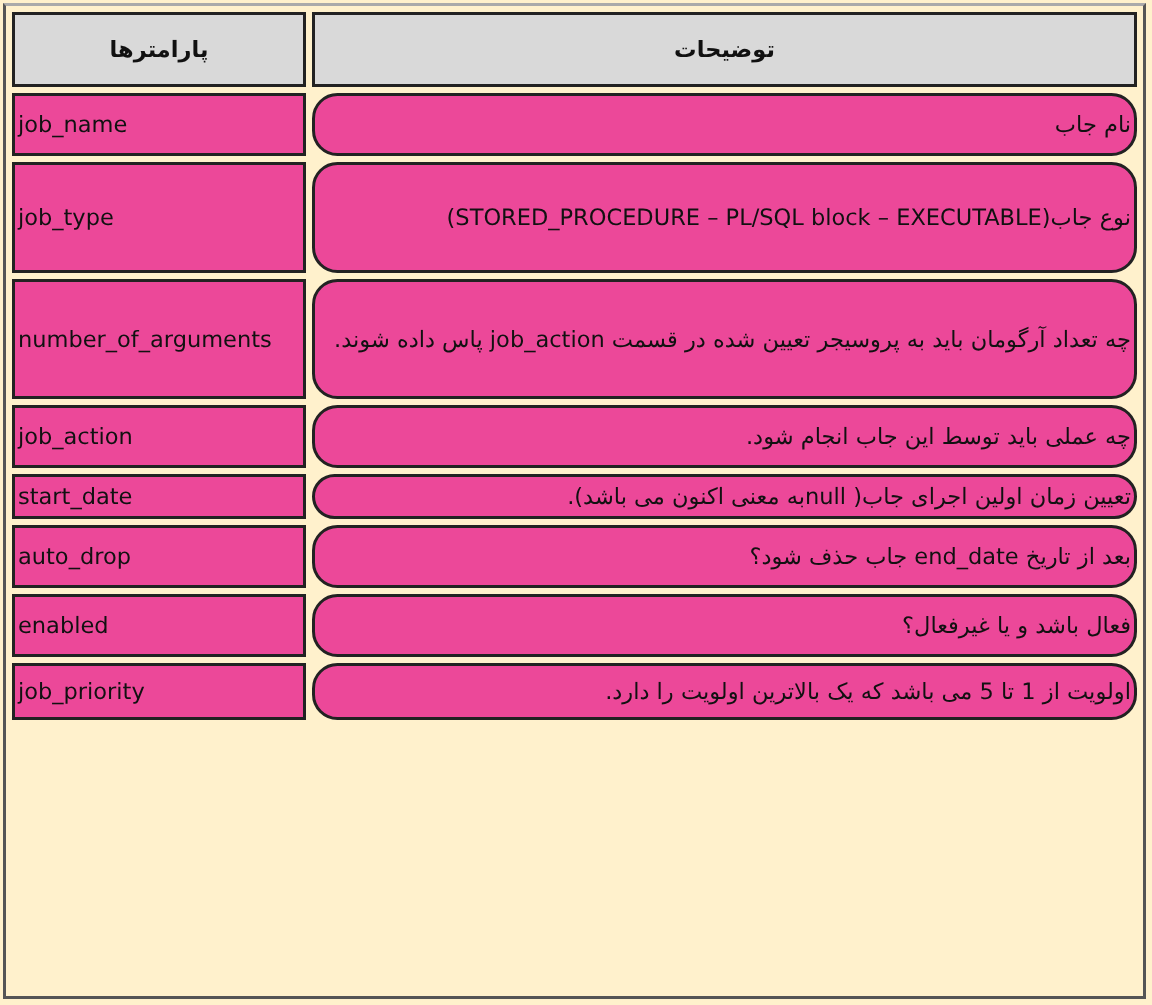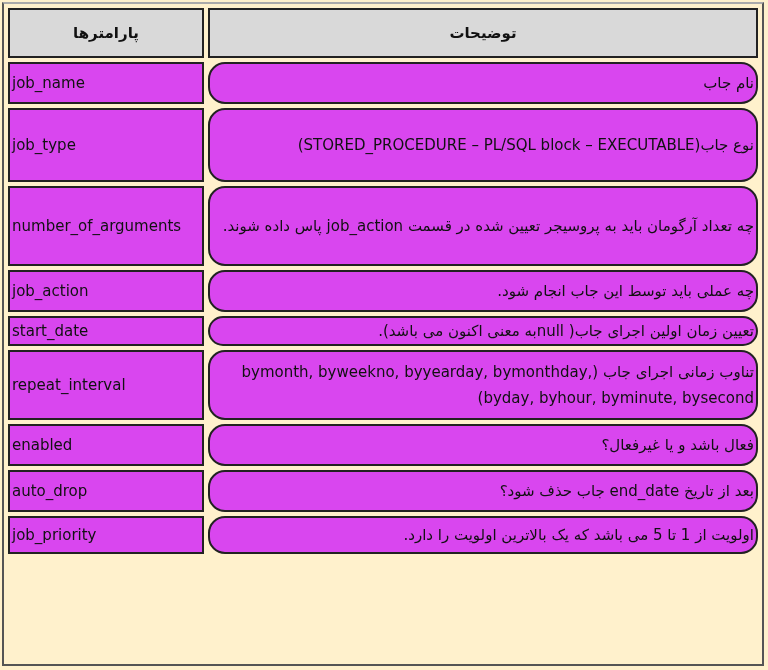--- a/index.html
+++ b/index.html
@@ -36,21 +36,21 @@
       width: 758px;
     }
     table.params td, table.params th {
       border: 2px solid #222;
       box-sizing: border-box;
       padding: 0 2px;
       font-family: "DejaVu Sans", sans-serif;
       font-size: 15px;
       color: #111;
       vertical-align: middle;
-      background: #d946ef;
+      background: #ec4899;
     }
     table.params th {
       background: #d9d9d9;
       font-weight: bold;
       text-align: center;
       height: 50px;
       font-size: 15px;
     }
     td.param {
       text-align: left;
@@ -101,30 +101,26 @@
       <td class="desc">چه تعداد آرگومان  باید به پروسیجر تعیین شده در قسمت job_action پاس داده شوند.</td>
     </tr>
     <tr style="height:42px">
       <td class="param">job_action</td>
       <td class="desc">چه عملی باید توسط این جاب انجام شود.</td>
     </tr>
     <tr style="height:26px">
       <td class="param">start_date</td>
       <td class="desc">تعیین زمان اولین اجرای جاب( nullبه معنی اکنون می باشد).</td>
     </tr>
-    <tr style="height:70px">
-      <td class="param">repeat_interval</td>
-      <td class="desc">تناوب زمانی اجرای جاب (bymonth, byweekno, byyearday, bymonthday, byday, byhour, byminute, bysecond)</td>
+    <tr style="height:42px">
+      <td class="param">auto_drop</td>
+      <td class="desc">بعد از تاریخ end_date جاب حذف شود؟</td>
     </tr>
     <tr style="height:42px">
       <td class="param">enabled</td>
       <td class="desc">فعال باشد و یا غیرفعال؟</td>
-    </tr>
-    <tr style="height:42px">
-      <td class="param">auto_drop</td>
-      <td class="desc">بعد از تاریخ end_date جاب حذف شود؟</td>
     </tr>
     <tr style="height:38px">
       <td class="param">job_priority</td>
       <td class="desc">اولویت از 1 تا 5 می باشد که یک بالاترین اولویت را دارد.</td>
     </tr>
   </tbody>
 </table>
 
 </body></html>

